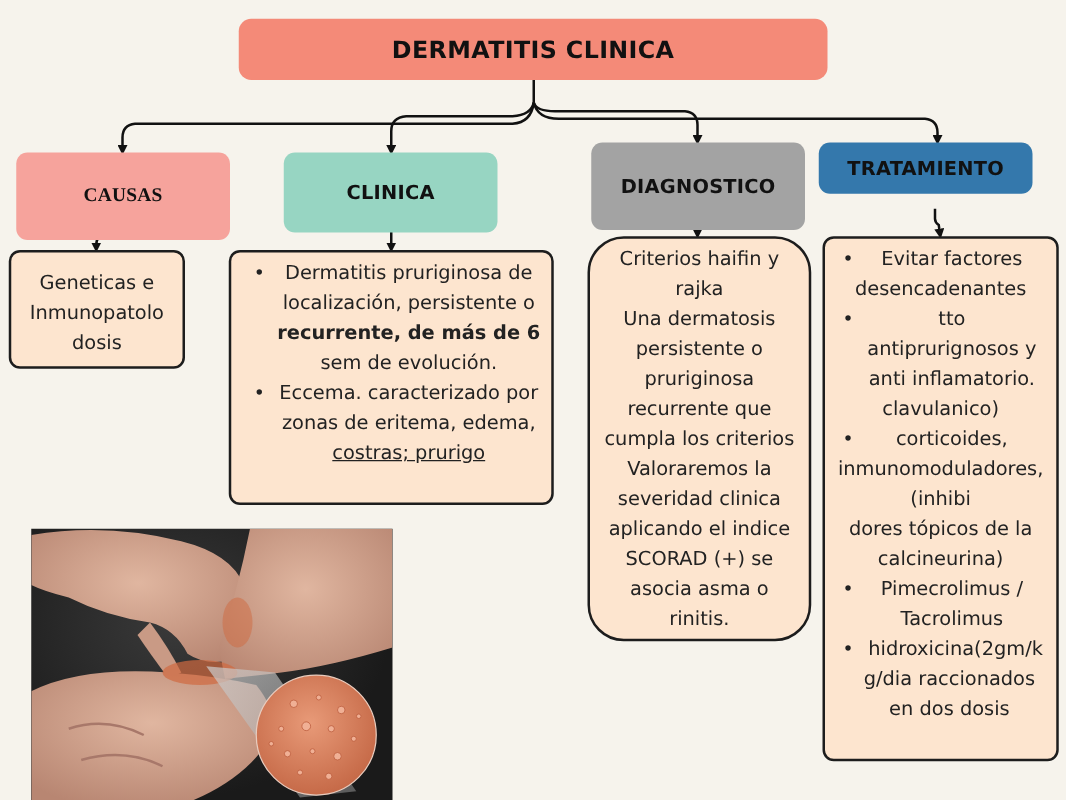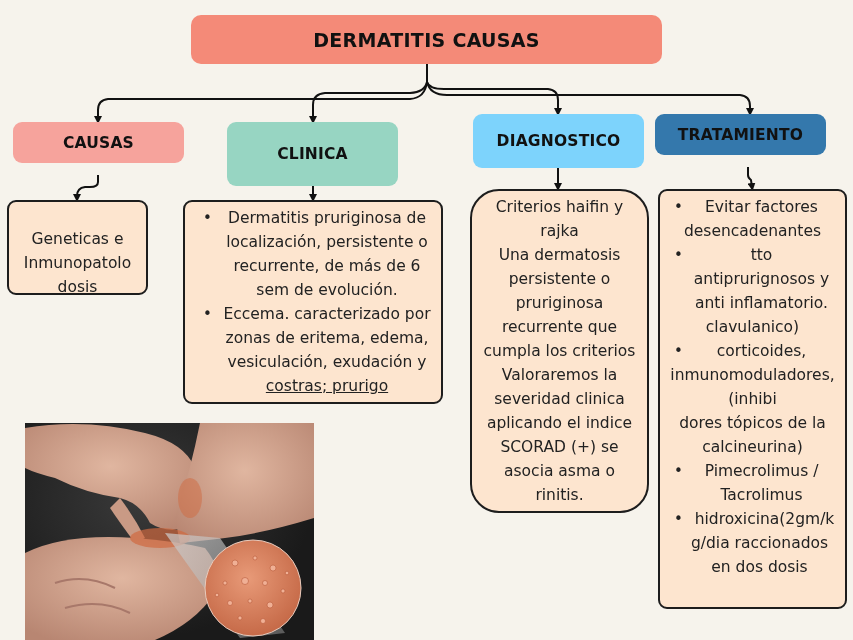--- a/index.html
+++ b/index.html
@@ -17,36 +17,36 @@
       border-radius: 10px;
       display: flex; align-items: center; justify-content: center;
       font-weight: bold; font-size: 19px; letter-spacing: 0.3px; color: #111;
     }
     .cat {
       position: absolute;
       border-radius: 9px;
       display: flex; align-items: center; justify-content: center;
       font-weight: bold; font-size: 15.5px; color: #111; letter-spacing: 0.2px;
     }
-    .cat-causas { left: 13px; top: 122px; width: 171px; height: 41px; background: #f6a39c; }
+    .cat-causas { left: 13px; top: 122px; width: 171px; height: 70px; background: #f6a39c; font-family: Liberation Serif, serif; }
     .cat-clinica { left: 227px; top: 122px; width: 171px; height: 64px; background: #97d5c2; }
-    .cat-diag { left: 473px; top: 114px; width: 171px; height: 54px; background: #7dd3fc; }
+    .cat-diag { left: 473px; top: 114px; width: 171px; height: 70px; background: #a3a3a3; }
     .cat-trat { left: 655px; top: 114px; width: 171px; height: 41px; background: #3478ac; }
 
     .box {
       position: absolute;
       background: #fde5cf;
       border: 2px solid #1d1d1d;
       border-radius: 9px;
       font-size: 15.5px;
       line-height: 24px;
       text-align: center;
       color: #222;
     }
-    .box-causas { left: 7px; top: 200px; width: 141px; height: 95px; padding-top: 25px; text-align: center; }
+    .box-causas { left: 7px; top: 200px; width: 141px; height: 95px; padding-top: 12px; text-align: center; }
     .box-clinica { left: 183px; top: 200px; width: 260px; height: 204px; padding: 4px 4px 0 4px; }
     .box-diag { left: 470px; top: 189px; width: 179px; height: 324px; padding-top: 4px; border-radius: 29px; }
     .box-trat { left: 658px; top: 189px; width: 189px; height: 420px; padding-top: 4px; }
 
     .line { display: block; white-space: nowrap; }
     .bullet-row { position: relative; }
     .bullet-row .dot {
       position: absolute; font-size: 15px;
     }
 
@@ -82,46 +82,45 @@
     <path d="M98,175 L98,182 Q98,187 90,187 L85,187 Q77,188 77,196 L77,198" marker-end="url(#arr)"></path>
 
     <path d="M313,175 L313,198" marker-end="url(#arr)"></path>
 
     <path d="M558,167 L558,187" marker-end="url(#arr)"></path>
 
     <path d="M748,167 L748,175 Q748,178 751,180 L752,187" marker-end="url(#arr)"></path>
   </g>
 </svg>
 
-<div class="title-box">DERMATITIS CAUSAS</div>
+<div class="title-box">DERMATITIS CLINICA</div>
 
 <div class="cat cat-causas">CAUSAS</div>
 <div class="cat cat-clinica">CLINICA</div>
 <div class="cat cat-diag">DIAGNOSTICO</div>
 <div class="cat cat-trat">TRATAMIENTO</div>
 
 <div class="box box-causas">
   <span class="line">Geneticas e</span>
   <span class="line">Inmunopatolo</span>
   <span class="line">dosis</span>
 </div>
 
 <div class="box box-clinica">
   <div class="bullet-row">
     <span class="dot" style="left:14px;top:0;">•</span>
     <span class="line" style="padding-left:28px;">Dermatitis pruriginosa de</span>
     <span class="line" style="padding-left:28px;">localización, persistente o</span>
-    <span class="line" style="padding-left:28px;">recurrente, de más de 6</span>
+    <span class="line" style="padding-left:28px;font-weight:bold;">recurrente, de más de 6</span>
     <span class="line" style="padding-left:28px;">sem de evolución.</span>
   </div>
   <div class="bullet-row">
     <span class="dot" style="left:14px;top:0;">•</span>
     <span class="line" style="padding-left:28px;">Eccema. caracterizado por</span>
     <span class="line" style="padding-left:28px;">zonas de eritema, edema,</span>
-    <span class="line" style="padding-left:28px;">vesiculación, exudación y</span>
     <span class="line" style="padding-left:28px;text-decoration:underline;">costras; prurigo</span>
   </div>
 </div>
 
 <div class="box box-diag">
   <span class="line">Criterios haifin y</span>
   <span class="line">rajka</span>
   <span class="line">Una dermatosis</span>
   <span class="line">persistente o</span>
   <span class="line">pruriginosa</span>

